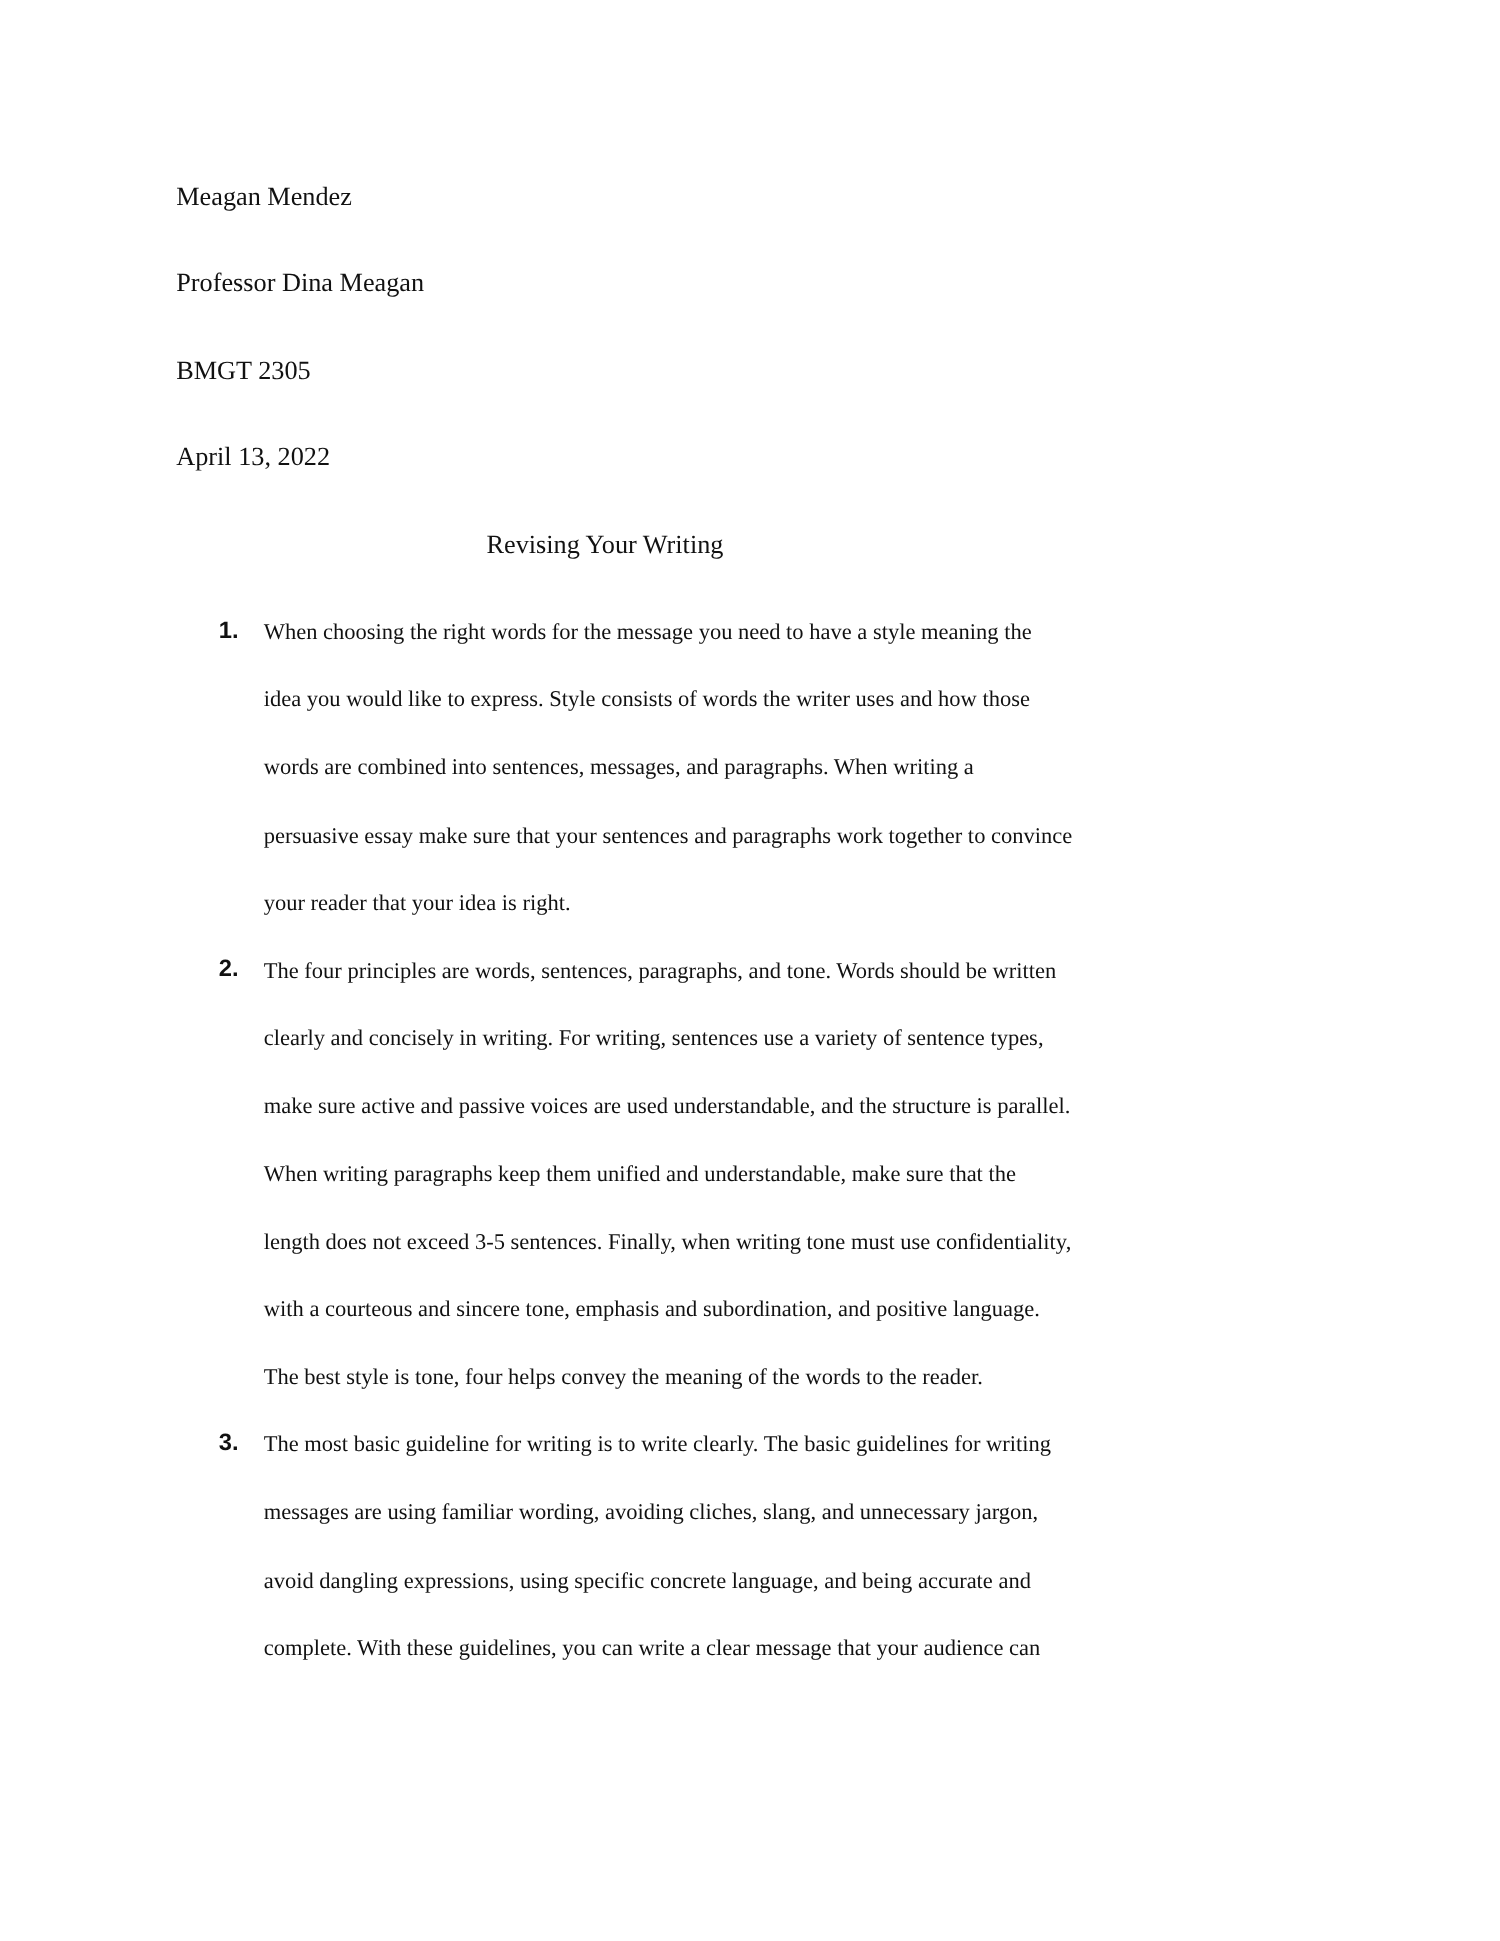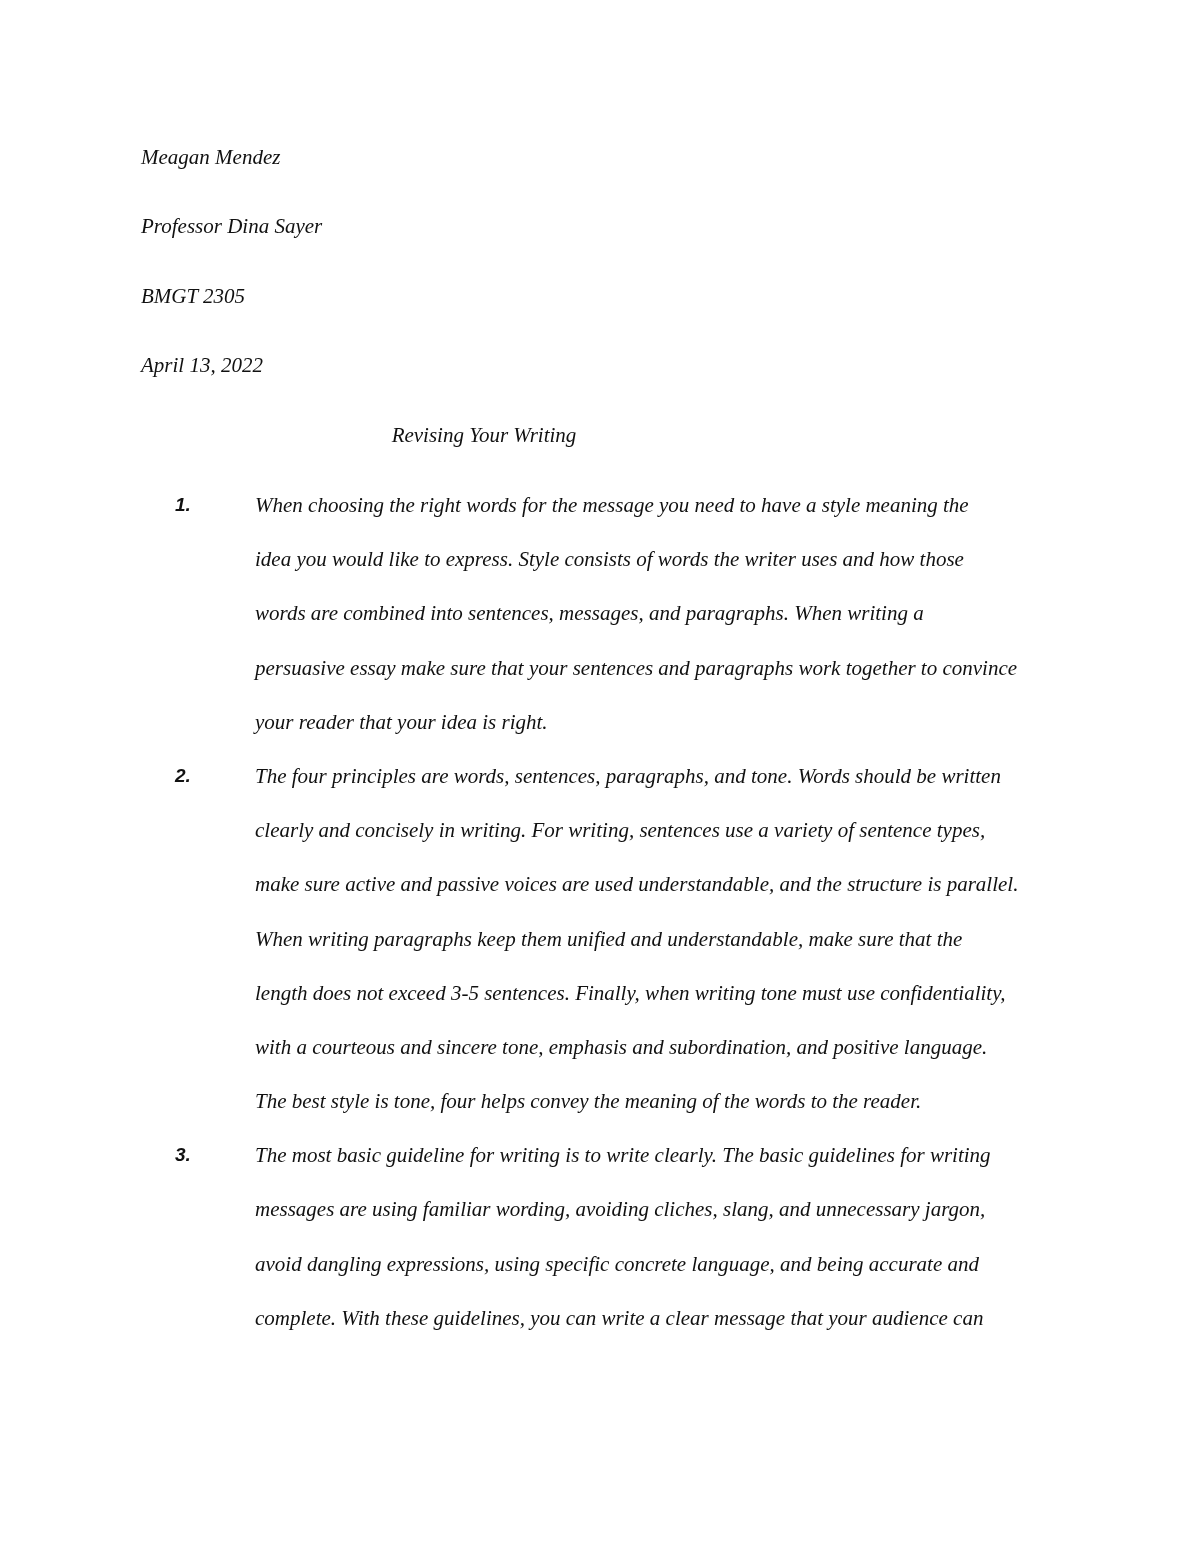--- a/index.html
+++ b/index.html
@@ -14,21 +14,20 @@
       overflow: hidden;
       font-family: "Liberation Serif", "DejaVu Serif", serif;
       color: #111111;
     }
     .page {
       position: absolute;
       left: 0; top: 0;
       width: 1200px;
       height: 1553px;
       background: #ffffff;
-      font-style: italic;
     }
     .header-line {
       position: absolute;
       left: 141px;
       font-size: 21px;
       line-height: 30px;
       white-space: nowrap;
     }
     .title {
       position: absolute;
@@ -54,35 +53,34 @@
       position: absolute;
       left: -36px;
       top: 0;
       font-family: "Liberation Sans", "DejaVu Sans", sans-serif;
       font-weight: bold;
       font-size: 19px;
       line-height: 30px;
     }
     .line {
       display: block;
-      font-size: 21px;
+      font-size: 18px;
       line-height: 30px;
       height: 30px;
       margin-bottom: 24.2px;
       white-space: nowrap;
-      margin-left: 44px;
     }
   </style>
 </head>
 <body>
 
 <div class="page">
 
   <div class="header-line" style="top:142px;">Meagan Mendez</div>
-  <div class="header-line" style="top:211px;">Professor Dina Sayer</div>
+  <div class="header-line" style="top:211px;">Professor Dina Meagan</div>
   <div class="header-line" style="top:281px;">BMGT 2305</div>
   <div class="header-line" style="top:350px;">April 13, 2022</div>
 
   <div class="title">Revising Your Writing</div>
 
   <div class="list">
     <div class="item">
       <span class="num">1.</span>
       <span class="line">When choosing the right words for the message you need to have a style meaning the</span>
       <span class="line">idea you would like to express. Style consists of words the writer uses and how those</span>

